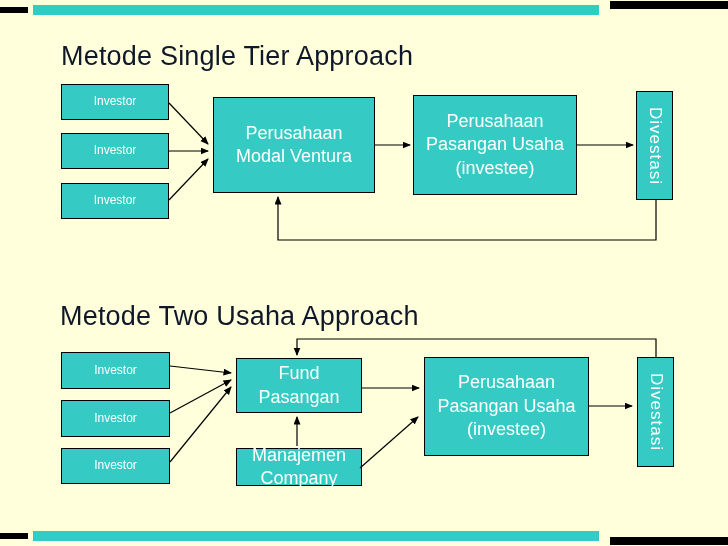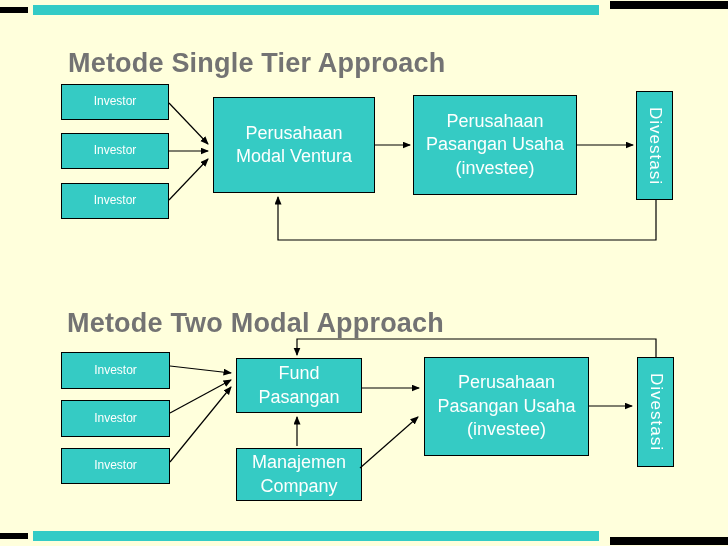--- a/index.html
+++ b/index.html
@@ -11,22 +11,22 @@
   .stripe{position:absolute;}
   .stripe.teal{background:var(--stripe,#33CBC6);}
   .stripe.black{background:var(--ink,#000);}
   .s-top-teal{left:33px;top:5px;width:566px;height:10px;}
   .s-top-black-l{left:0;top:7px;width:28px;height:6px;}
   .s-top-black-r{left:610px;top:1px;width:118px;height:8px;}
   .s-bot-teal{left:33px;top:531px;width:566px;height:10px;}
   .s-bot-black-l{left:0;top:533px;width:28px;height:6px;}
   .s-bot-black-r{left:610px;top:537px;width:118px;height:8px;}
 
-  .title{position:absolute;margin:12px;font-size:27px;font-weight:700;
-         color:#737373;white-space:nowrap;letter-spacing:0.2px;}
+  .title{position:absolute;margin:5px;font-size:27px;font-weight:400;
+         color:#0f172a;white-space:nowrap;letter-spacing:0.2px;}
   .t1{left:56px;top:36px;}
   .t2{left:55px;top:296px;}
 
   .node{position:absolute;background:var(--teal,#35CBC4);
         border:1px solid var(--ink,#000);
         display:flex;align-items:center;justify-content:center;
         color:#fdfffe;text-align:center;white-space:pre-line;
         font-size:18px;line-height:1.3;box-sizing:border-box;}
   .node.small{font-size:12px;}
   .node.vert{writing-mode:vertical-rl;font-size:17px;letter-spacing:1px;}
@@ -54,29 +54,29 @@
 
   <div class="node" style="left:213px;top:97px;width:162px;height:96px;">Perusahaan
 Modal Ventura</div>
 
   <div class="node" style="left:413px;top:95px;width:164px;height:100px;">Perusahaan
 Pasangan Usaha
 (investee)</div>
 
   <div class="node vert" style="left:636px;top:91px;width:37px;height:109px;">Divestasi</div>
 
-  <h1 class="title t2">Metode Two Modal Approach</h1>
+  <h1 class="title t2">Metode Two Usaha Approach</h1>
 
   <div class="node small" style="left:61px;top:352px;width:109px;height:37px;">Investor</div>
   <div class="node small" style="left:61px;top:400px;width:109px;height:37px;">Investor</div>
   <div class="node small" style="left:61px;top:448px;width:109px;height:36px;">Investor</div>
 
   <div class="node" style="left:236px;top:358px;width:126px;height:55px;">Fund Pasangan</div>
 
-  <div class="node" style="left:236px;top:448px;width:126px;height:53px;">Manajemen
+  <div class="node" style="left:236px;top:448px;width:126px;height:38px;">Manajemen
 Company</div>
 
   <div class="node" style="left:424px;top:357px;width:165px;height:99px;">Perusahaan
 Pasangan Usaha
 (investee)</div>
 
   <div class="node vert" style="left:637px;top:357px;width:37px;height:110px;">Divestasi</div>
 
   <svg class="arrows" viewBox="0 0 728 546" xmlns="http://www.w3.org/2000/svg">
     <defs>

